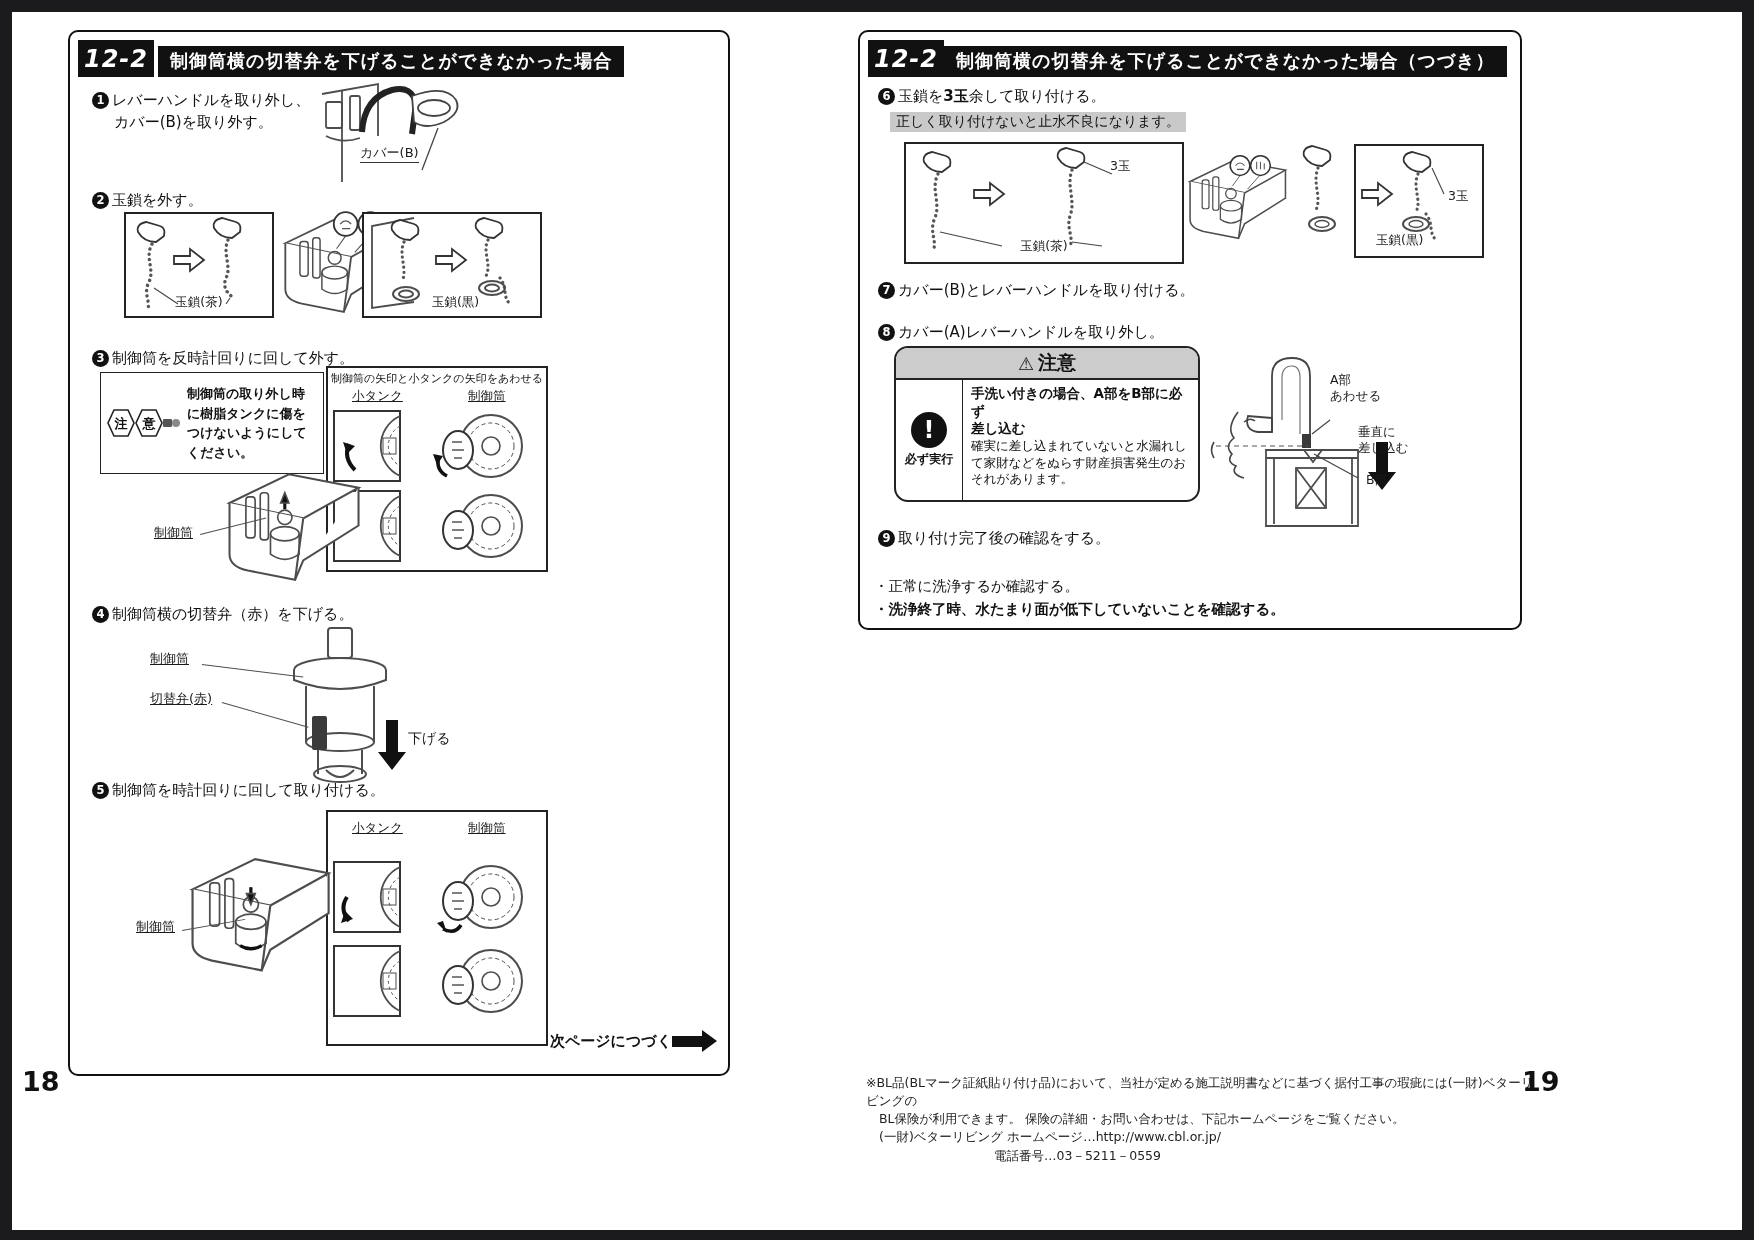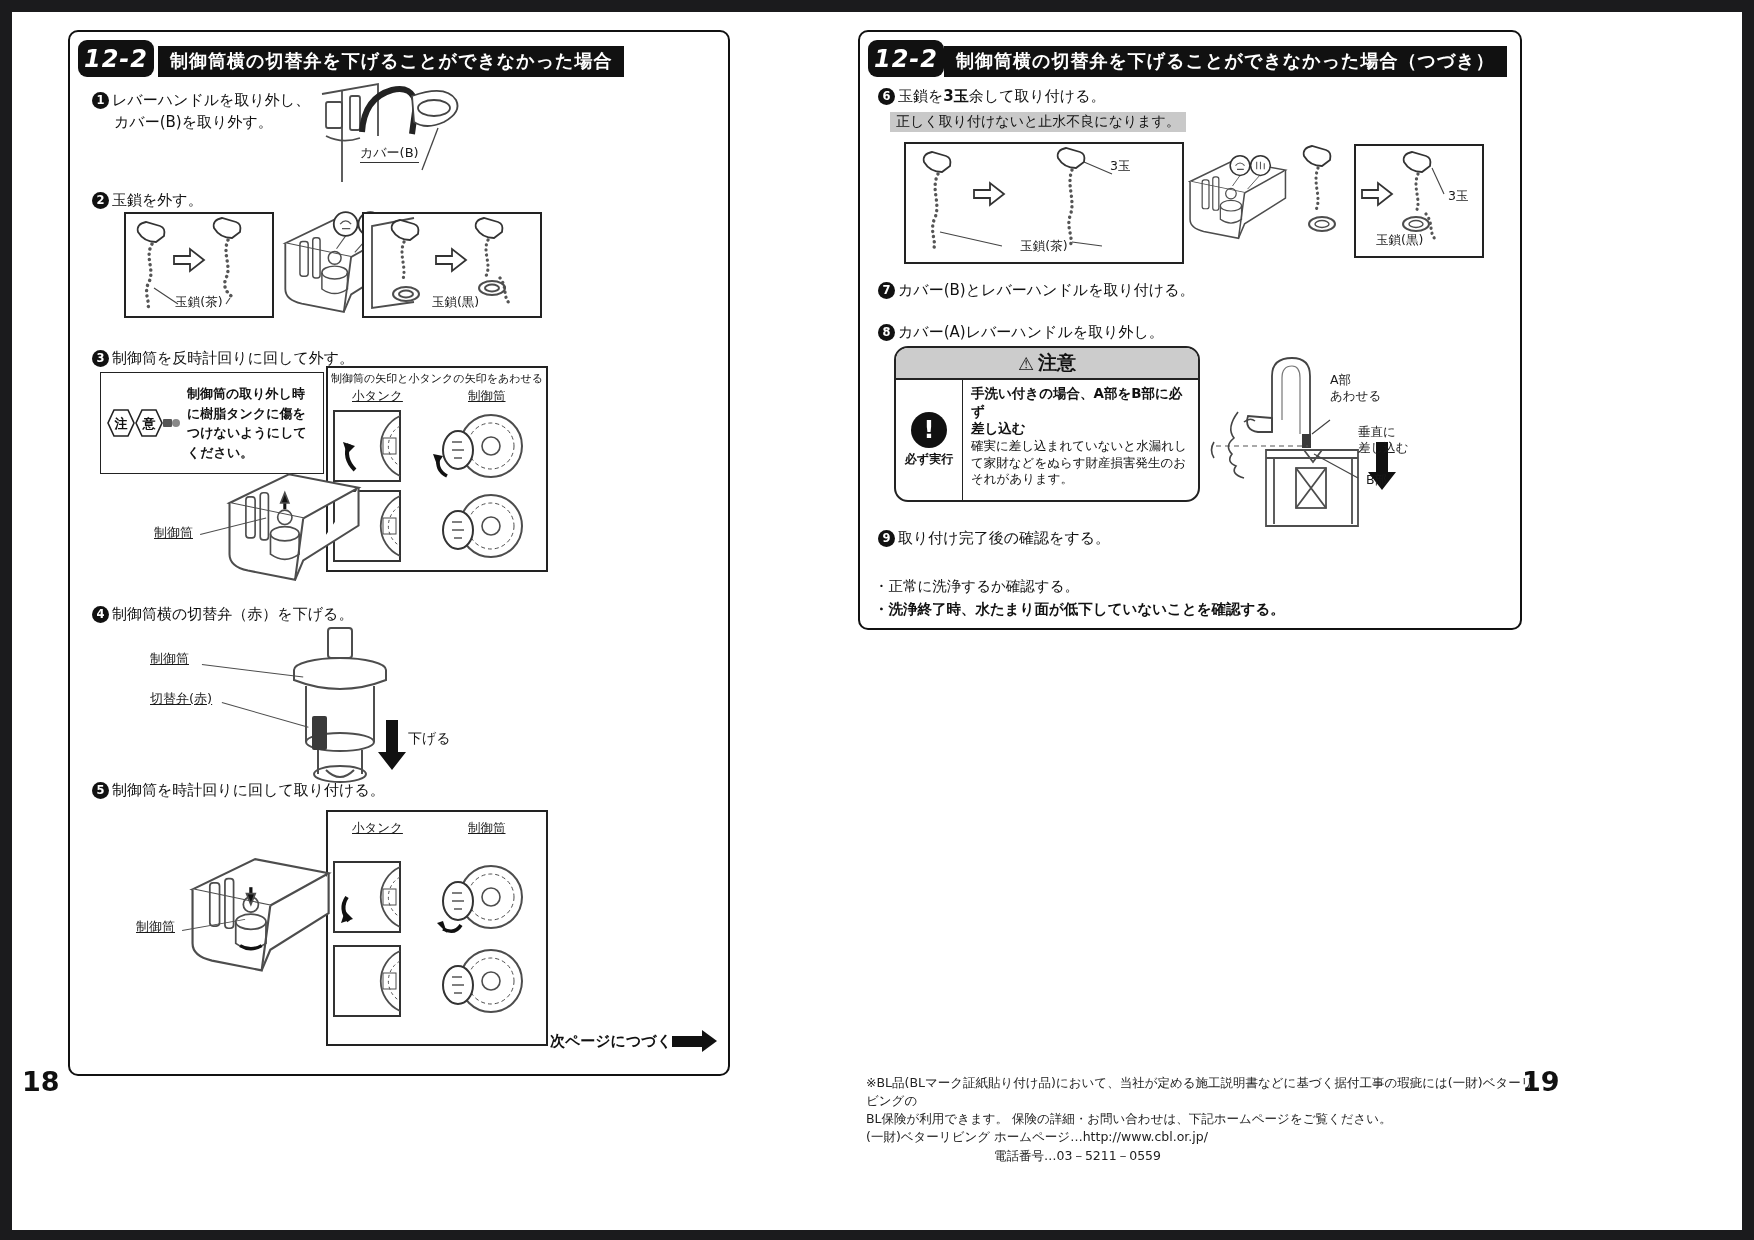--- a/index.html
+++ b/index.html
@@ -1,21 +1,21 @@
 <!DOCTYPE html>
 <html><head>
 <meta charset="utf-8">
 <style>
   html,body{margin:0;padding:0;background:#1b1b1d;}
   .canvas{position:relative;width:1754px;height:1240px;background:#1b1b1d;overflow:hidden;
           font-family:"DejaVu Sans",sans-serif;color:#111;}
   .sheet{position:absolute;left:12px;top:12px;right:12px;bottom:10px;background:#ffffff;}
   .pagebox{position:absolute;background:#fff;border:2.5px solid #111;border-radius:10px;}
   .badge{position:absolute;background:#111;color:#fff;font-weight:bold;font-size:24px;
-         border-radius:9px;display:flex;align-items:center;justify-content:center;
+         border-radius:0;display:flex;align-items:center;justify-content:center;
          font-style:italic;letter-spacing:1px;}
   .titlebar{position:absolute;background:#111;color:#fff;font-weight:bold;font-size:18px;
             padding:3px 12px 4px;letter-spacing:1px;white-space:nowrap;}
   .step{position:absolute;font-size:15px;line-height:1.45;display:flex;gap:3px;white-space:nowrap;}
   .stepnum{flex:none;width:17px;height:17px;border-radius:50%;background:#111;color:#fff;
            font-size:11.5px;font-weight:bold;display:inline-flex;align-items:center;
            justify-content:center;margin-top:2px;}
   .lbl{position:absolute;font-size:13px;white-space:nowrap;color:#1a1a1a;}
   .lbl.u{text-decoration:underline;}
   .lbl.sm{font-size:12.5px;}
@@ -35,21 +35,21 @@
   .cautiontext{padding:5px 8px;font-size:12.5px;line-height:1.35;}
   .cautiontext .b{font-size:13.5px;font-weight:bold;line-height:1.3;}
   .bullet{position:absolute;font-size:14.5px;white-space:nowrap;}
   .cont{position:absolute;display:flex;align-items:center;font-weight:bold;font-size:15px;}
   .bigarrow{display:inline-block;position:relative;width:30px;height:11px;background:#111;}
   .bigarrow:after{content:"";position:absolute;left:30px;top:-6px;border-left:15px solid #111;
                   border-top:11.5px solid transparent;border-bottom:11.5px solid transparent;}
   .pagenum{position:absolute;font-size:27px;font-weight:bold;color:#111;}
   .footer{position:absolute;left:866px;top:1074px;width:668px;font-size:12.5px;color:#222;line-height:1.45;}
   .fblack{display:inline-block;background:#111;color:#fff;font-weight:bold;padding:2px 6px;font-size:12.5px;}
-  .find{margin-left:0;}
+  .find{margin-left:13px;}
   .fphone{margin-left:128px;}
   .flast{margin-top:14px;font-size:13px;font-weight:600;color:#111;}
   svg{display:block;}
   .s6bold{font-weight:bold;}
 </style>
 </head>
 <body>
 
 <div class="canvas">
  <div class="sheet"></div>

